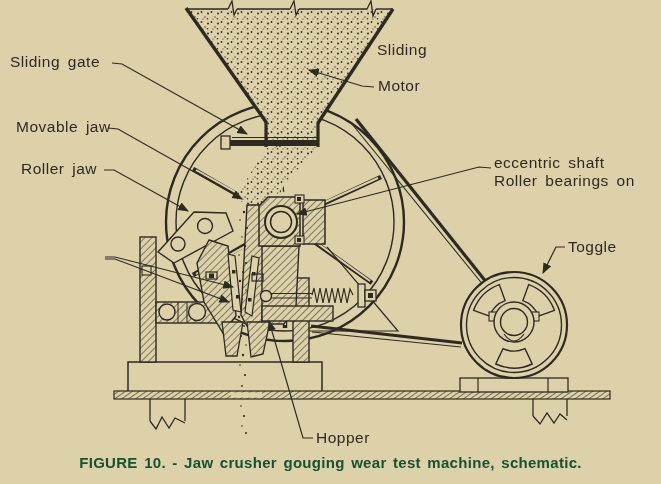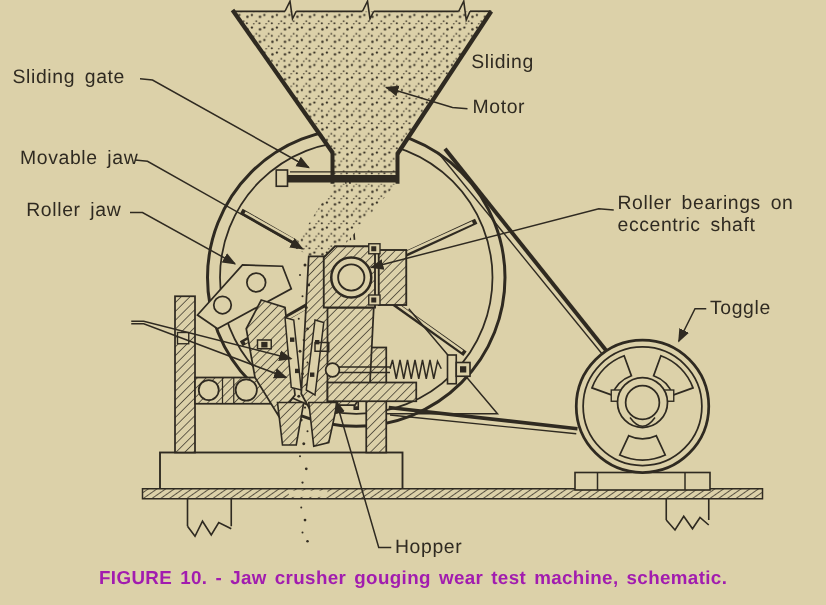--- a/index.html
+++ b/index.html
@@ -12,21 +12,21 @@
   #drawing{position:absolute;left:0;top:0;}
   .lbl{
     position:absolute;font-size:15.5px;line-height:18px;
     letter-spacing:0.5px;word-spacing:3px;white-space:nowrap;
     color:#2f2a21;
   }
   .lbl span{display:block;}
   .caption{
     position:absolute;left:0;right:0;top:454px;text-align:center;
     font-size:15px;font-weight:700;letter-spacing:0.3px;word-spacing:2px;
-    color:#a21caf;
+    color:#14532d;
   }
 </style>
 </head>
 <body>
 
 <div id="stage">
 
   <svg id="drawing" width="661" height="484" viewBox="0 0 661 484">
     <defs>
       <pattern id="stipple" width="10" height="10" patternUnits="userSpaceOnUse">
@@ -248,20 +248,20 @@
       <polyline points="313,438 303,438 269,321" marker-end="url(#ah)"></polyline>
     </g>
   </svg>
 
   <div class="lbl" style="left:10px;top:53px">Sliding gate</div>
   <div class="lbl" style="left:16px;top:118px">Movable jaw</div>
   <div class="lbl" style="left:21px;top:160px">Roller jaw</div>
   <div class="lbl" style="left:377px;top:41px">Sliding</div>
   <div class="lbl" style="left:378px;top:77px">Motor</div>
   <div class="lbl" style="left:494px;top:154px">
+    <span>eccentric shaft</span>
     <span>Roller bearings on</span>
-    <span>eccentric shaft</span>
   </div>
   <div class="lbl" style="left:568px;top:238px">Toggle</div>
   <div class="lbl" style="left:316px;top:429px">Hopper</div>
 
   <div class="caption">FIGURE 10. - Jaw crusher gouging wear test machine, schematic.</div>
 </div>
 
 </body></html>

